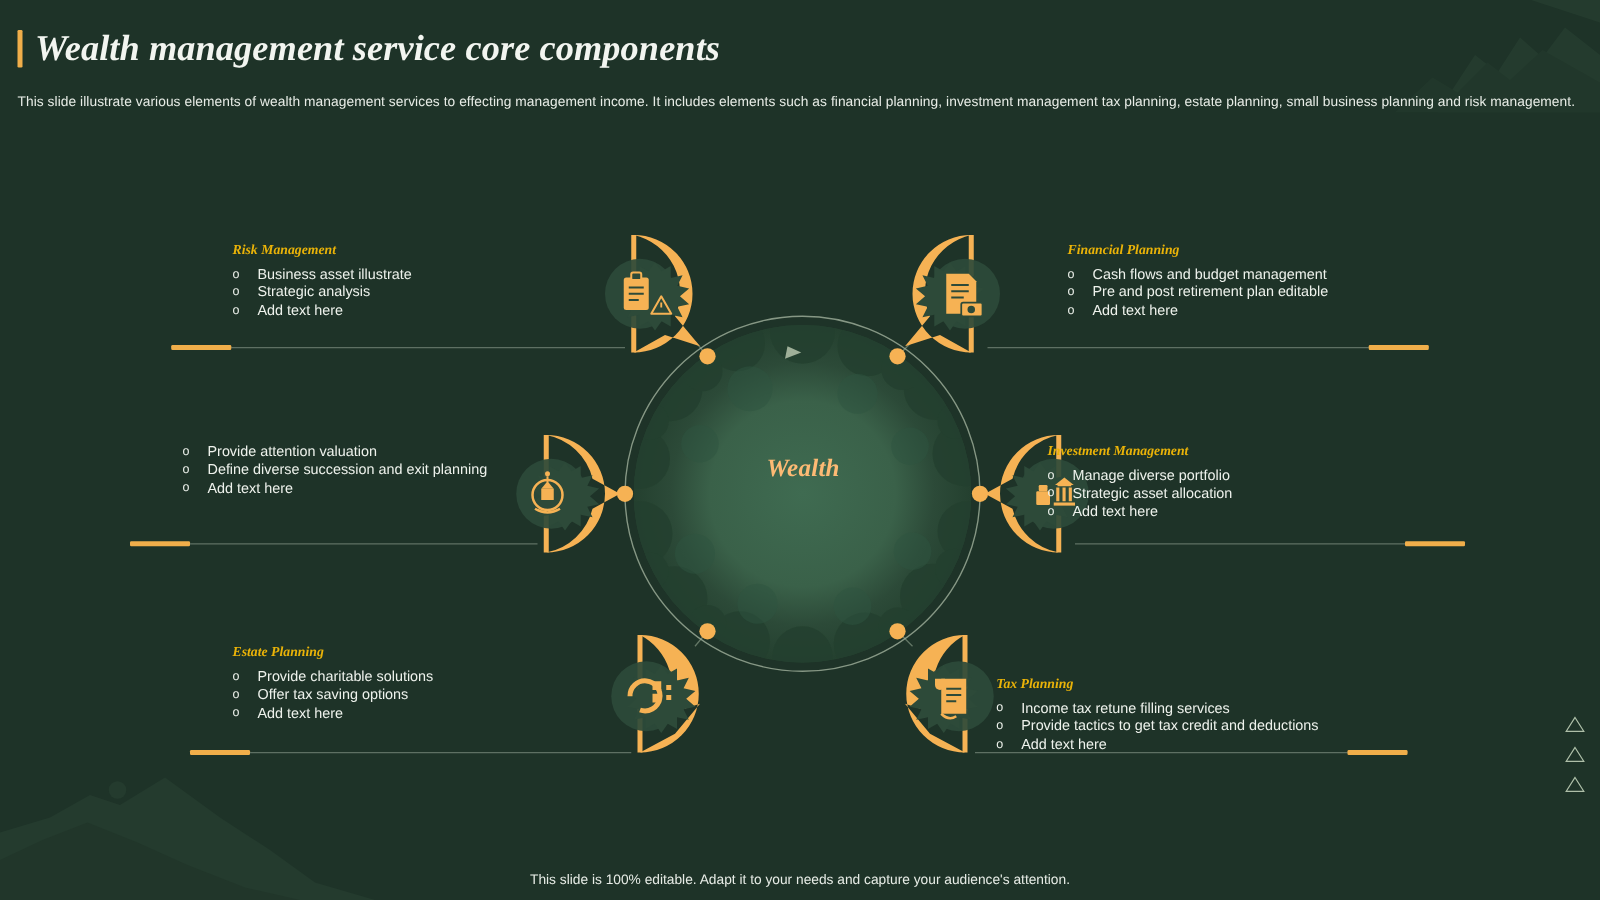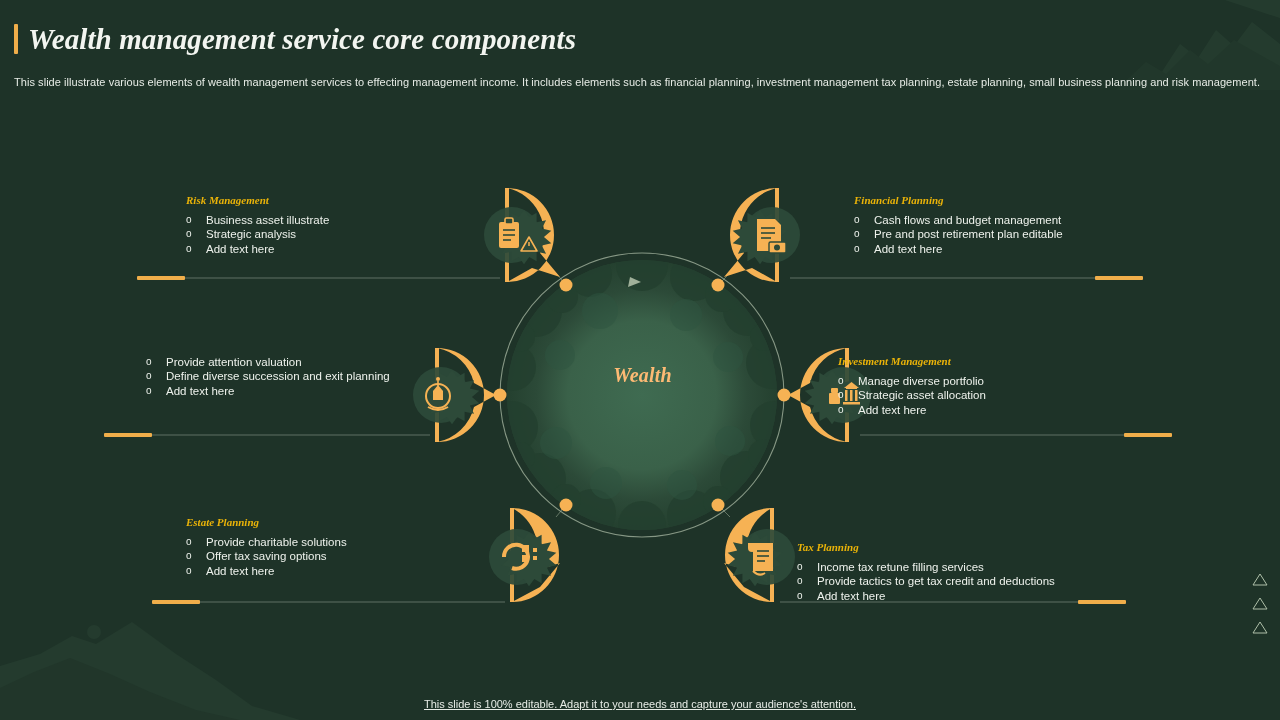--- a/index.html
+++ b/index.html
@@ -87,21 +87,21 @@
   }
 
   
   #corner-marks { position: absolute; right: 12px; top: 573px; }
   #corner-marks .tri { display: block; margin-bottom: 11px; }
 
   
   #footer {
     position: absolute; left: 0; right: 0; top: 698px;
     text-align: center;
-    font-size: 11px; color: #e7ece6; text-decoration: underline;
+    font-size: 11px; color: #e7ece6;
   }
 </style>
 </head>
 <body>
 
 <div id="slide">
 
   <svg class="bg-deco" id="bg-top-right" viewBox="0 0 260 90" preserveAspectRatio="none">
     <path d="M130 90 L160 44 L178 58 L196 30 L214 46 L232 22 L260 44 L260 90 Z" fill="#2a4334"></path>
     <path d="M96 90 L126 62 L146 74 L170 50 L188 64 L214 40 L260 66 L260 90 Z" fill="#253c2e"></path>

